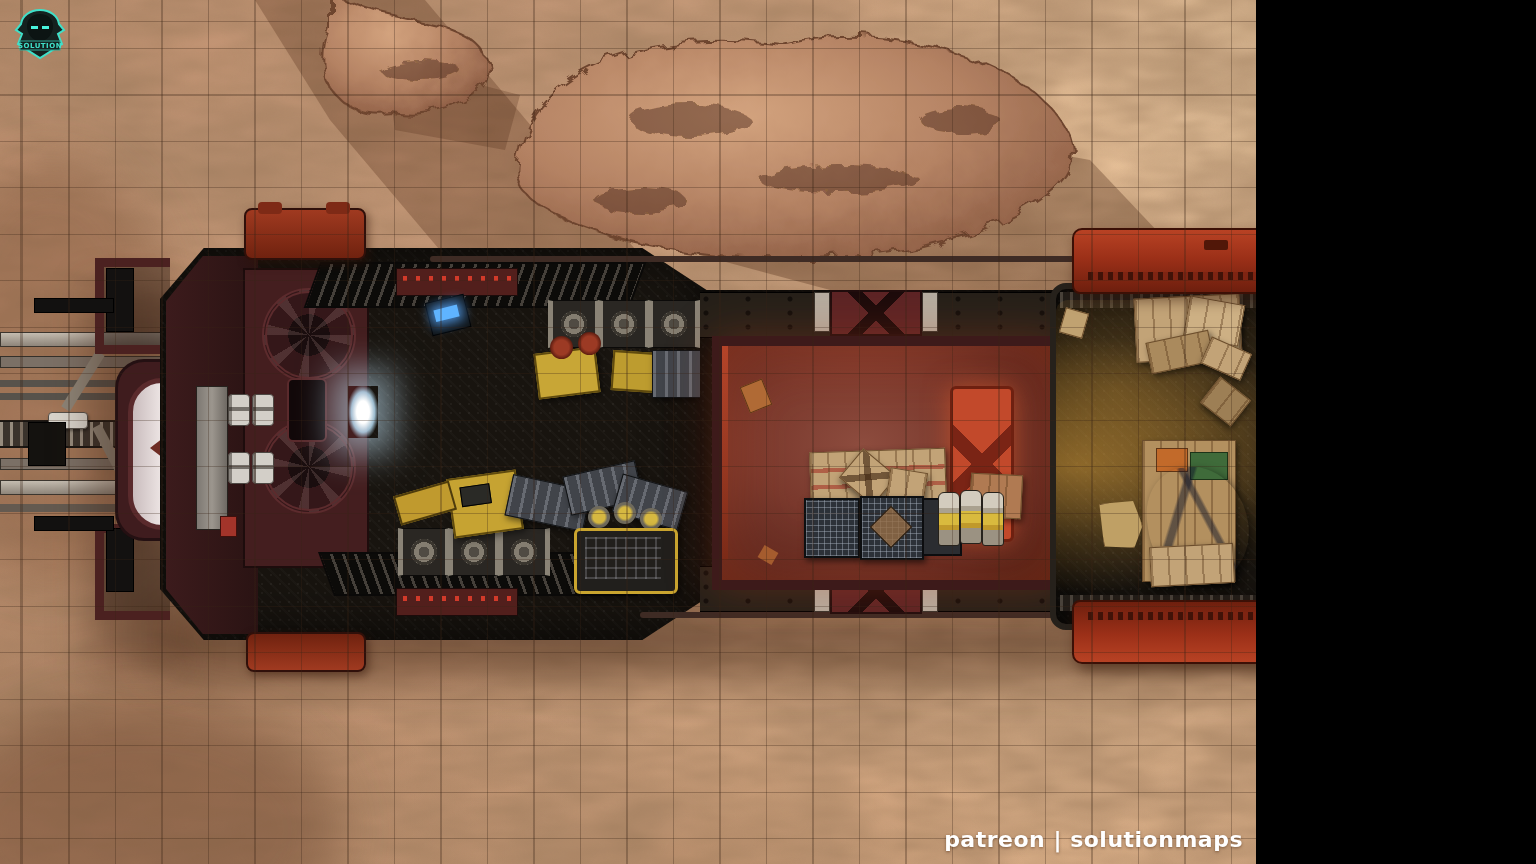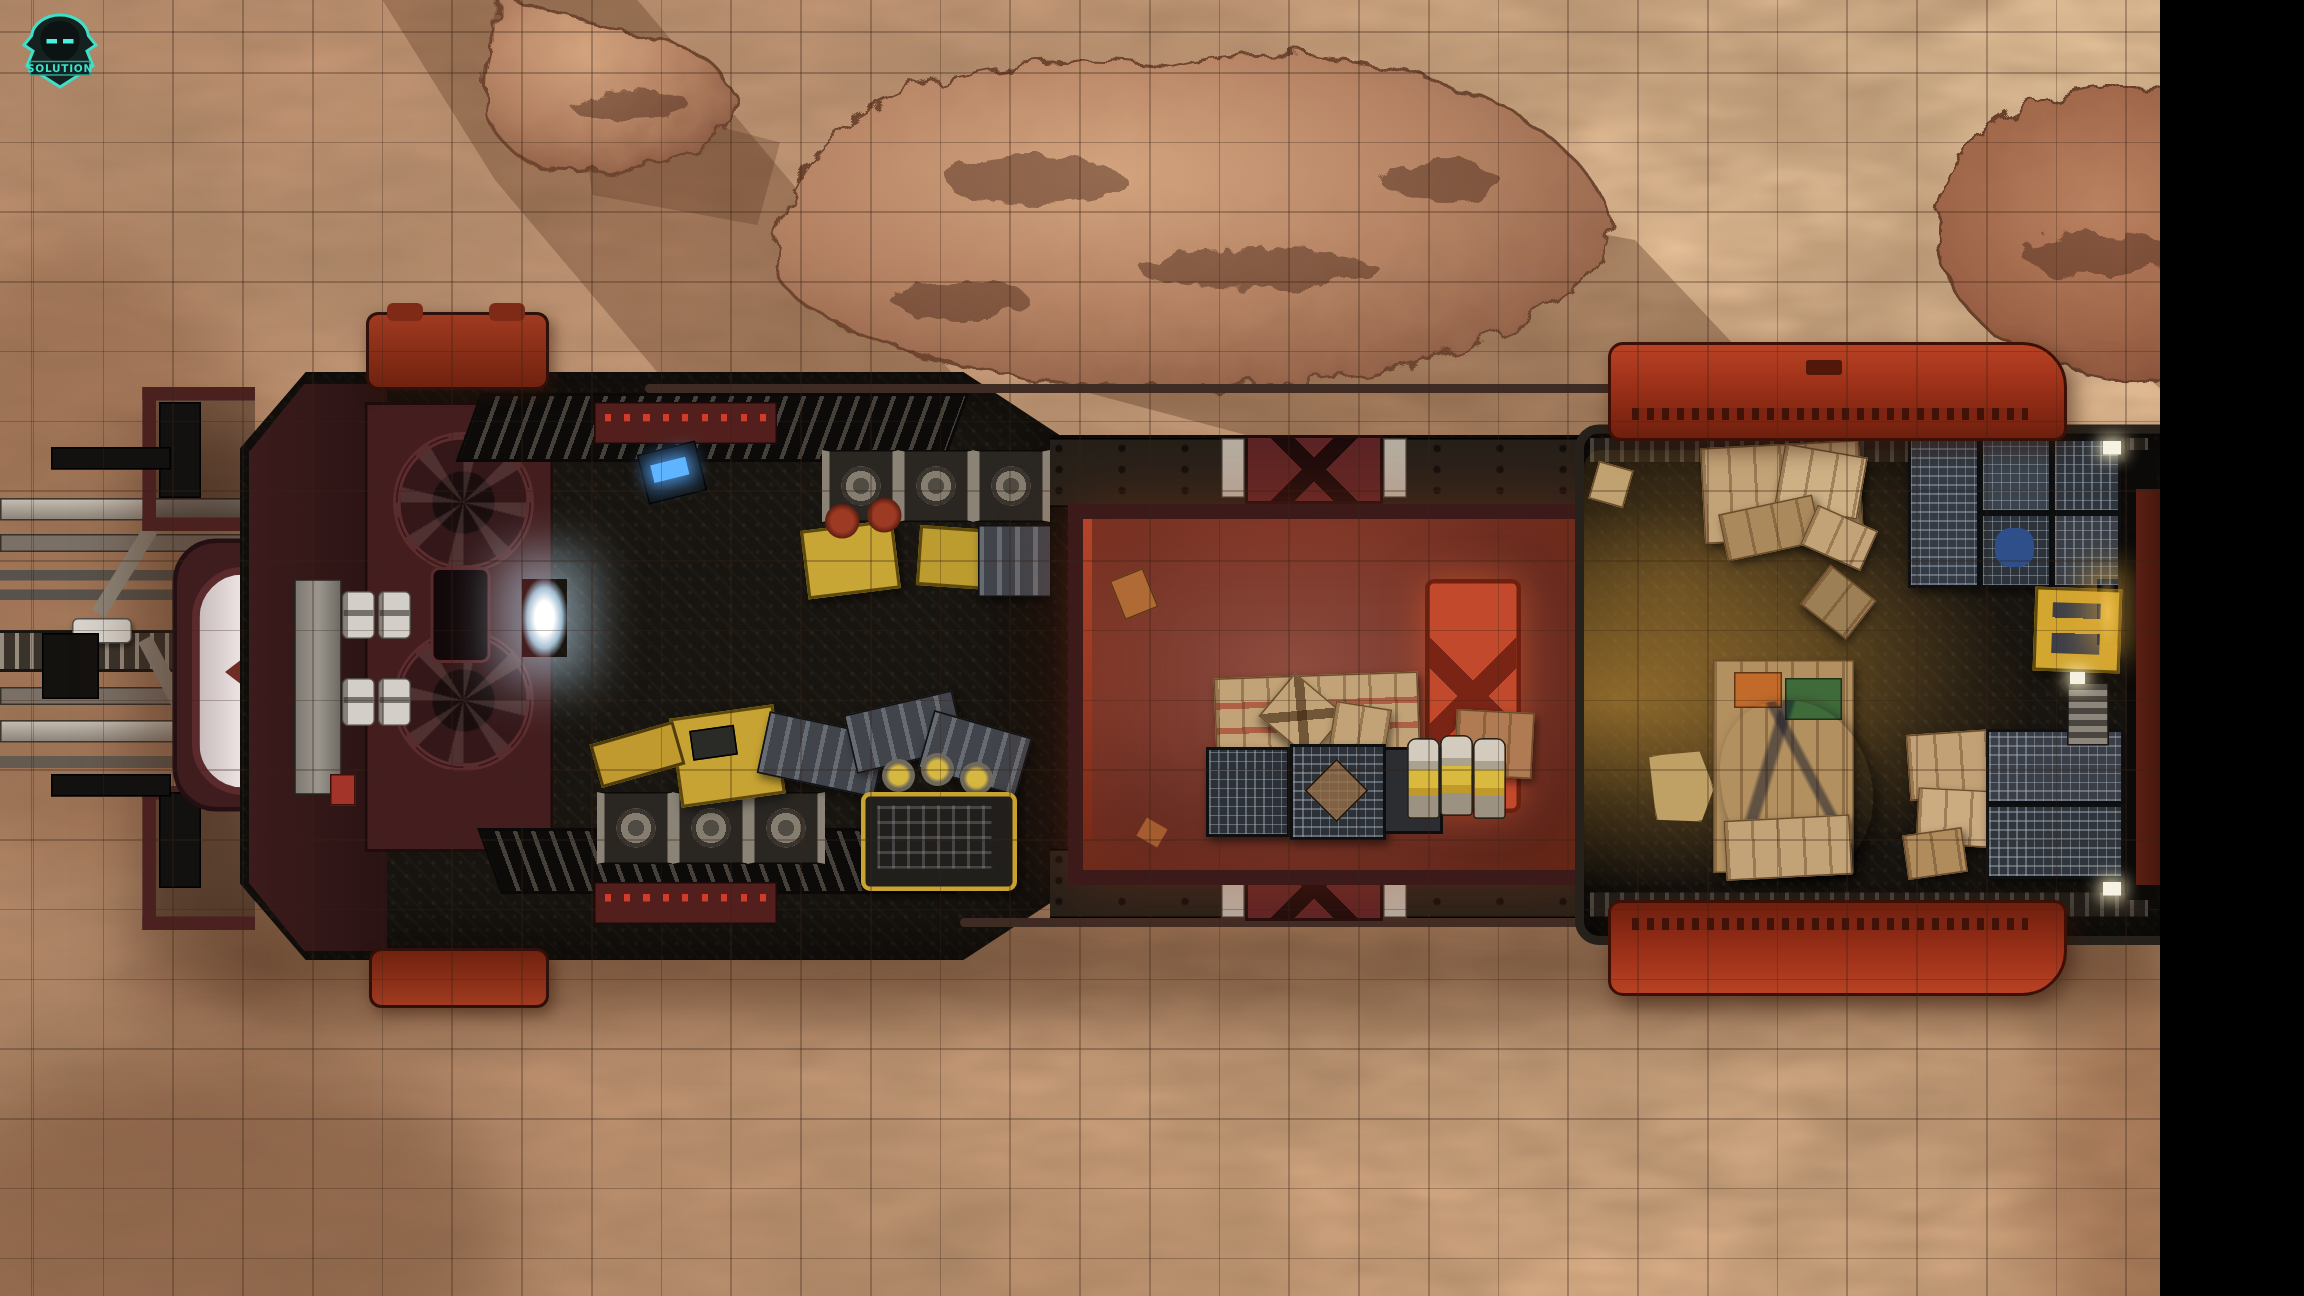--- a/index.html
+++ b/index.html
@@ -1,16 +1,16 @@
 <!DOCTYPE html>
 <html><head>
 <meta charset="utf-8">
 <style>
   html,body{margin:0;padding:0;background:#000;}
-  #stage{position:relative;width:1440px;height:864px;overflow:hidden;
+  #stage{position:relative;width:1256px;height:864px;overflow:hidden;
          font-family:"DejaVu Sans","Liberation Sans",sans-serif;text-align:center;}
   .p{position:absolute;}
 
   
   #sand-base{left:0;top:0;width:1536px;height:864px;
     background:
       radial-gradient(ellipse 900px 500px at 88% 8%, rgba(244,214,172,.85), transparent 60%),
       radial-gradient(ellipse 700px 420px at 8% 88%, rgba(140,95,66,.45), transparent 65%),
       radial-gradient(ellipse 800px 300px at 45% 100%, rgba(170,120,85,.40), transparent 70%),
       linear-gradient(115deg,#bd8f6f 0%,#cc9d7c 28%,#d8ab86 52%,#e2b890 74%,#d3a57e 100%);}
@@ -337,13 +337,14 @@
 
   <svg class="p" width="56" height="54" style="left:12px;top:8px;z-index:50">
     <path d="M28,2 C38,2 46,8 47,16 L52,22 L46,26 L50,36 L28,50 L6,36 L10,26 L4,22 L9,16 C10,8 18,2 28,2 Z" fill="#15211f" stroke="#3fe0c9" stroke-width="2"></path>
     <path d="M28,6 C36,6 41,11 41,18 C41,26 36,32 28,34 C20,32 15,26 15,18 C15,11 20,6 28,6 Z" fill="#0c1413"></path>
     <rect x="19" y="18" width="7" height="3" fill="#49f2dc"></rect>
     <rect x="30" y="18" width="7" height="3" fill="#49f2dc"></rect>
     <rect x="8" y="33" width="40" height="9" fill="#132220" stroke="#2ea896" stroke-width="1"></rect>
     <text x="28" y="40" text-anchor="middle" font-size="7" font-weight="bold" fill="#3fe0c9" font-family="DejaVu Sans, sans-serif" letter-spacing="0.5">SOLUTION</text>
   </svg>
 
+  <div class="p" style="right:13px;bottom:12px;z-index:50;color:#ffffff;font-size:22px;font-weight:bold;letter-spacing:.5px;text-shadow:0 1px 3px rgba(60,30,10,.5)">patreon | solutionmaps</div>
 </div>
 
 </body></html>

